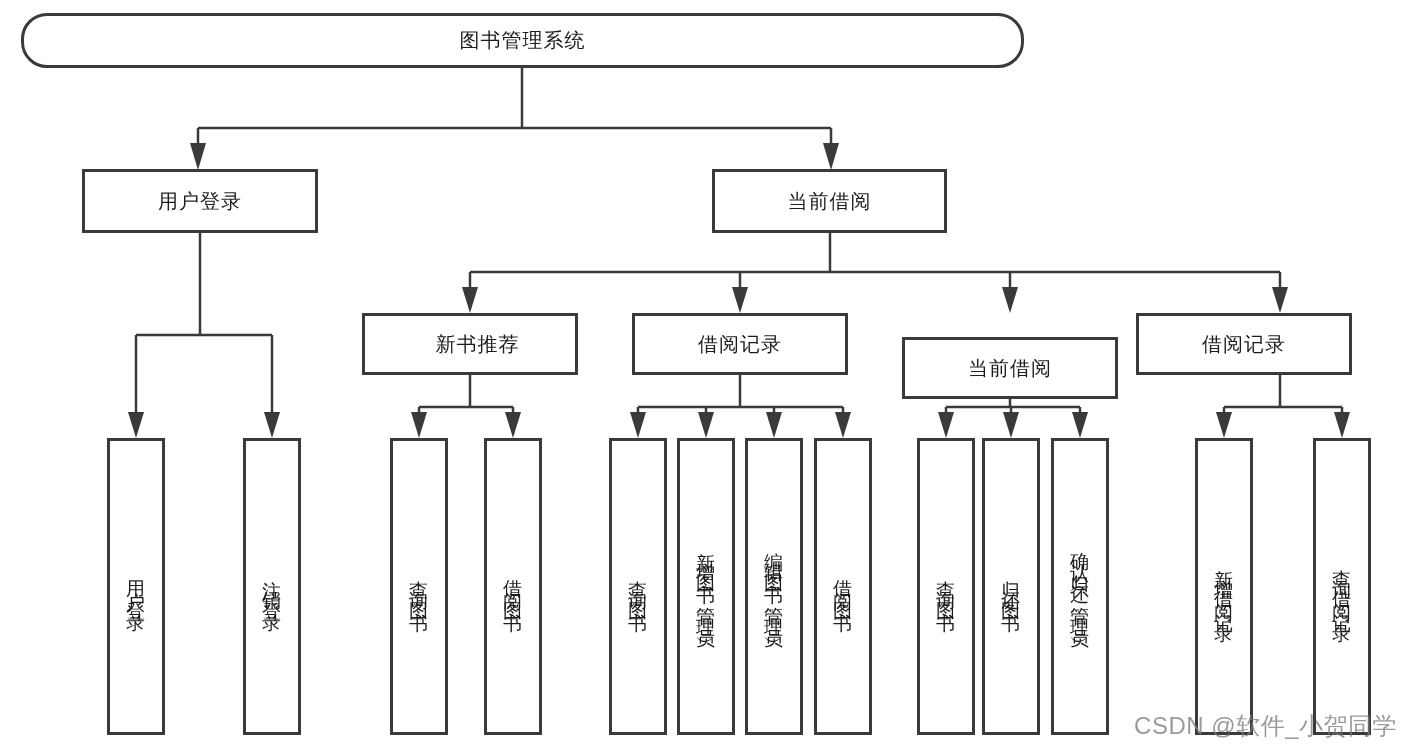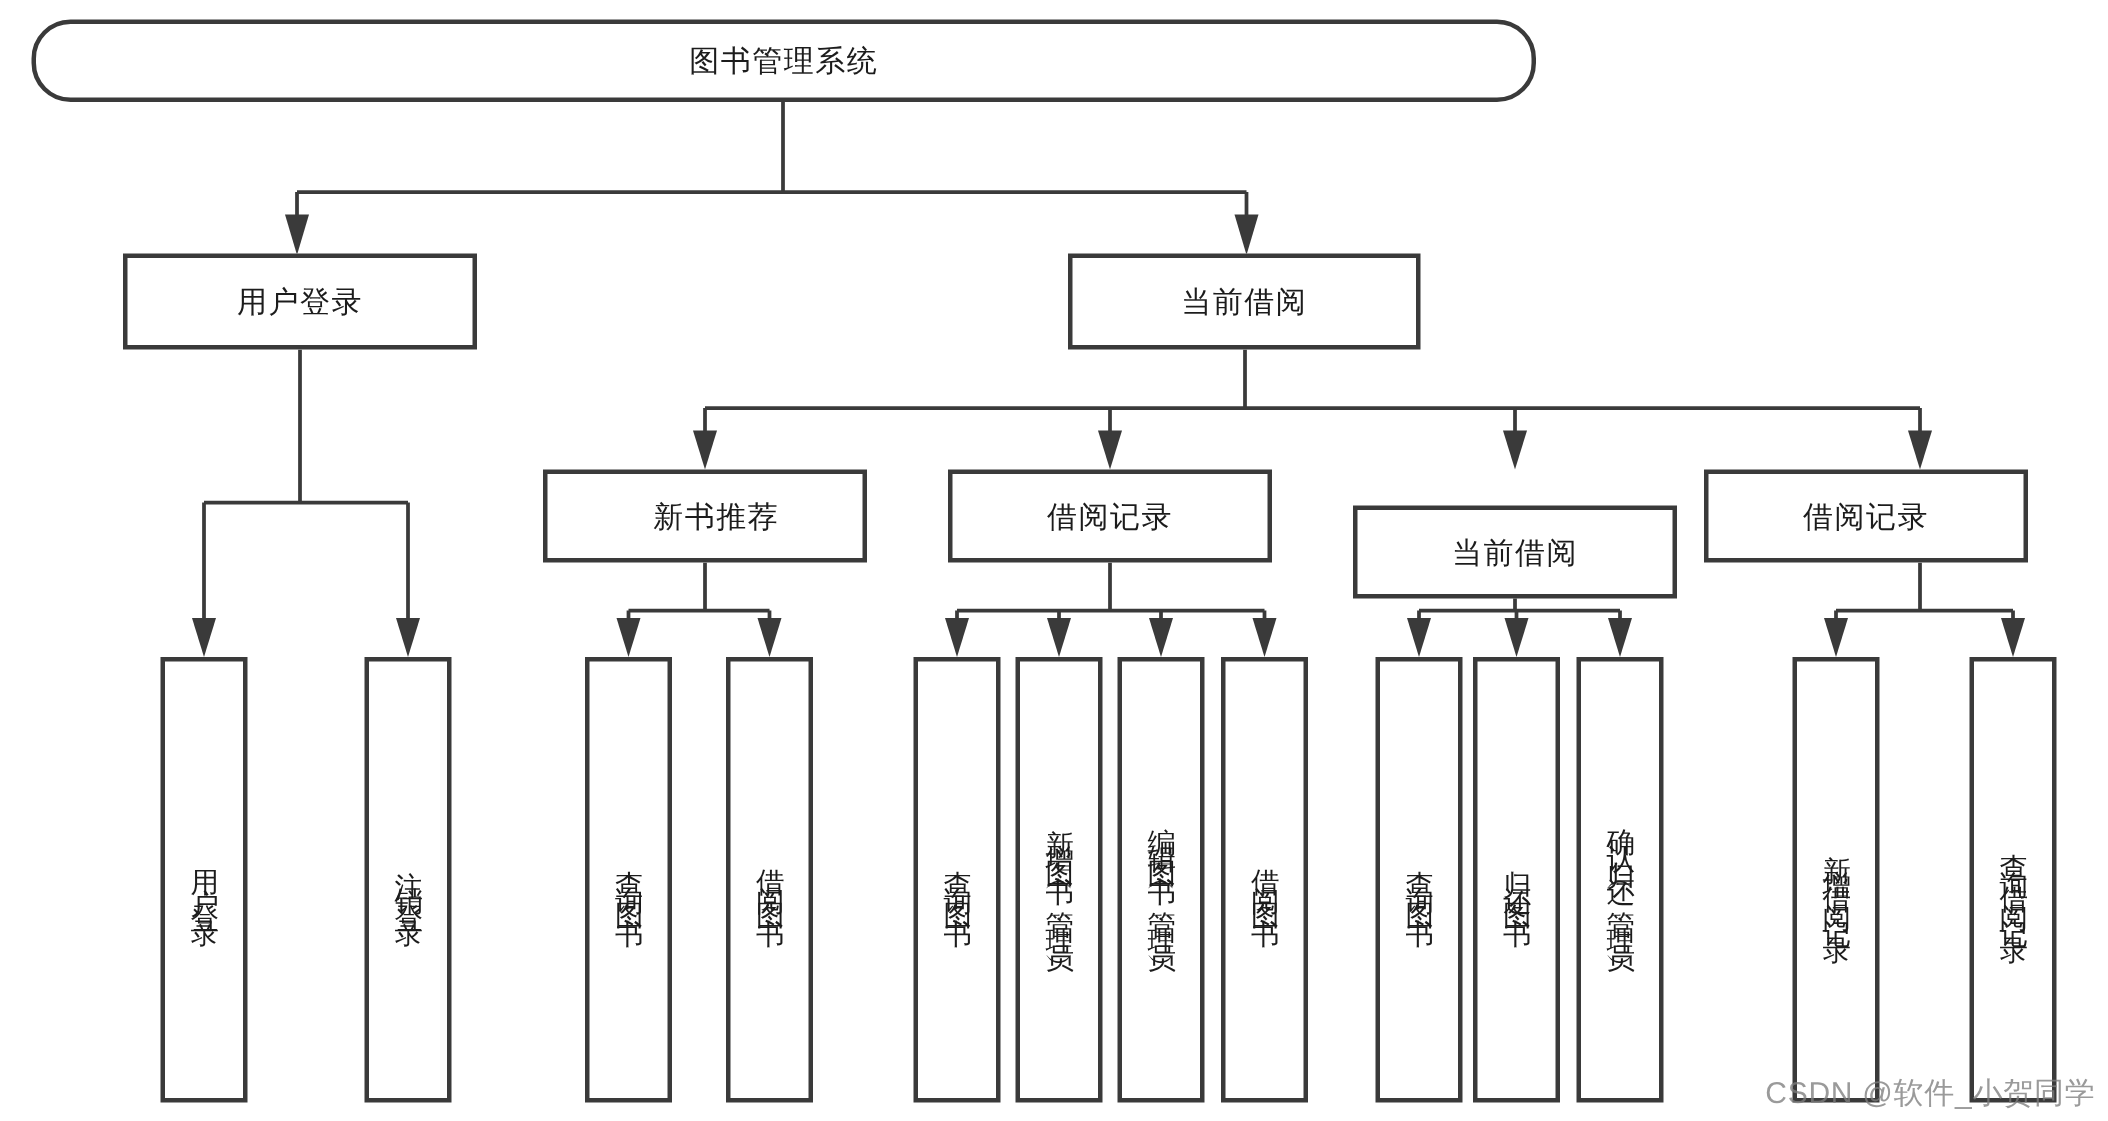--- a/index.html
+++ b/index.html
@@ -51,21 +51,21 @@
     font-size: 19px;
     letter-spacing: 11px;
     color: #1c1c1c;
     line-height: 1;
     white-space: nowrap;
   }
   .watermark {
     position: absolute;
     right: 8px;
     bottom: 5px;
-    font-size: 20px;
+    font-size: 24px;
     color: rgba(125, 125, 125, 0.78);
     letter-spacing: 0.5px;
     pointer-events: none;
   }
 </style>
 </head>
 <body>
 
 <div id="canvas">
 

